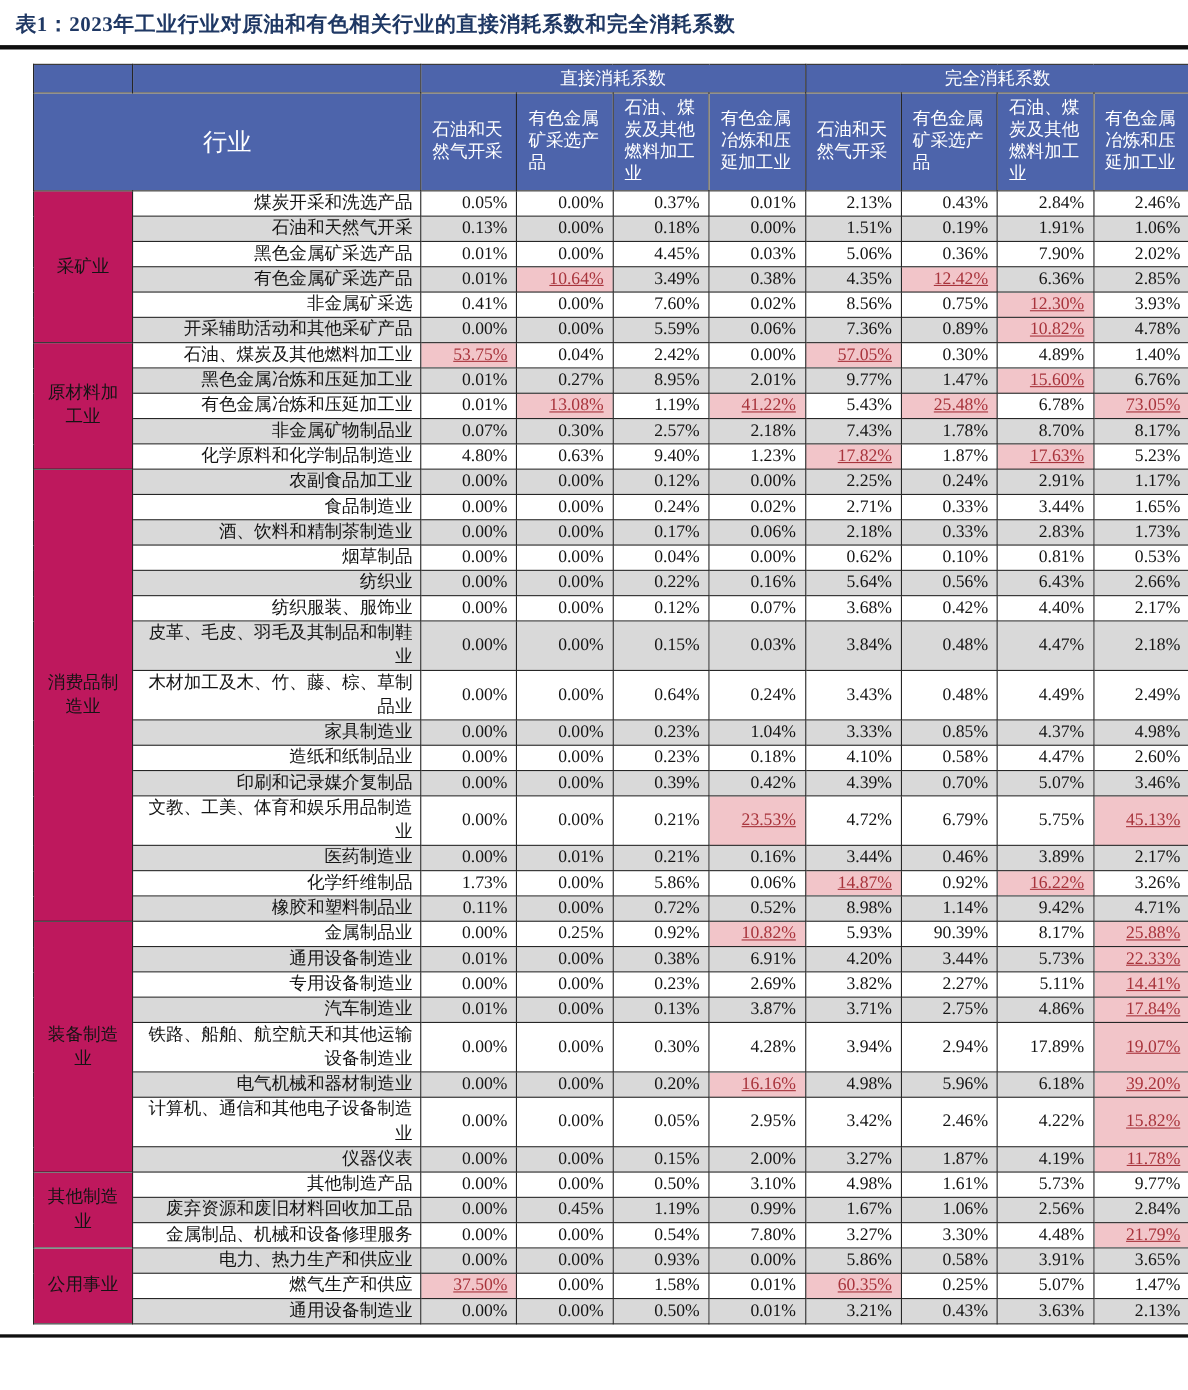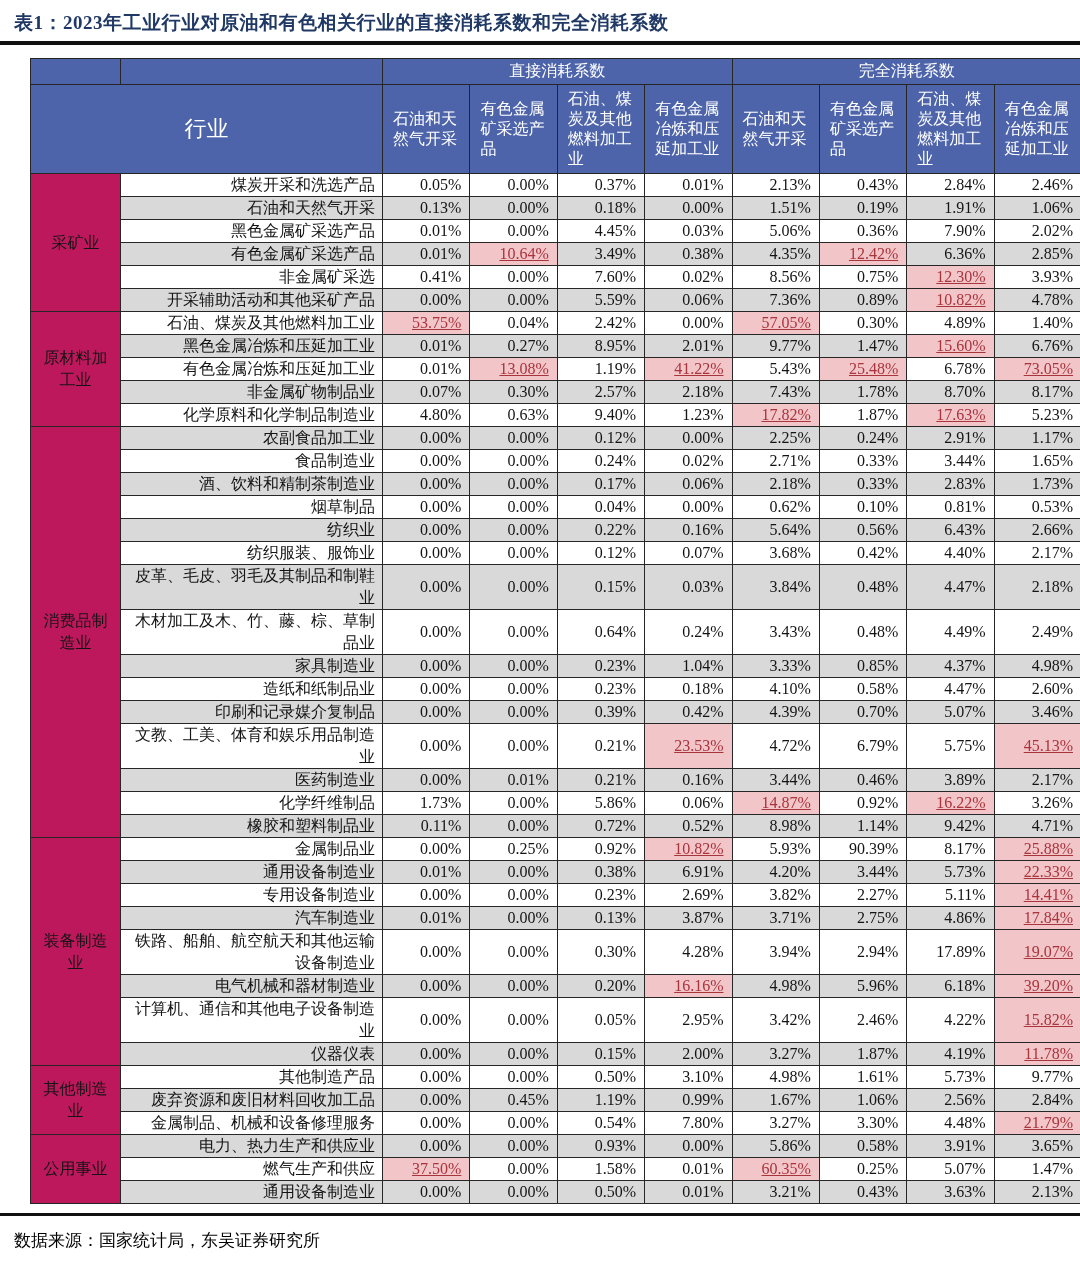--- a/index.html
+++ b/index.html
@@ -519,15 +519,14 @@
           <td class="value-cell">0.01%</td>
           <td class="value-cell">3.21%</td>
           <td class="value-cell">0.43%</td>
           <td class="value-cell">3.63%</td>
           <td class="value-cell">2.13%</td>
         </tr>
       </tbody>
   </table>
 
   <div class="footer-rule"></div>
-  <div class="source">数据来源：国家统计局，东吴证券研究所</div>
 
 </div>
 
 </body></html>

